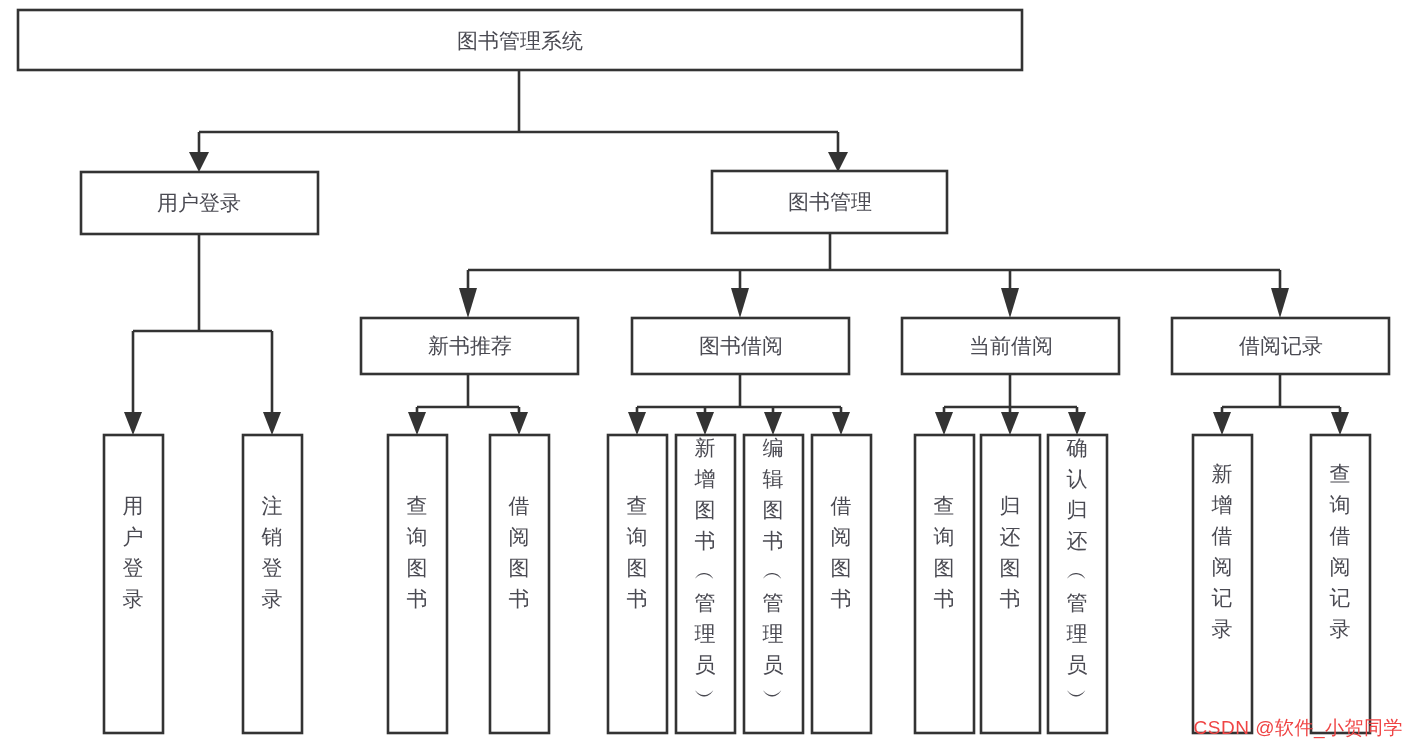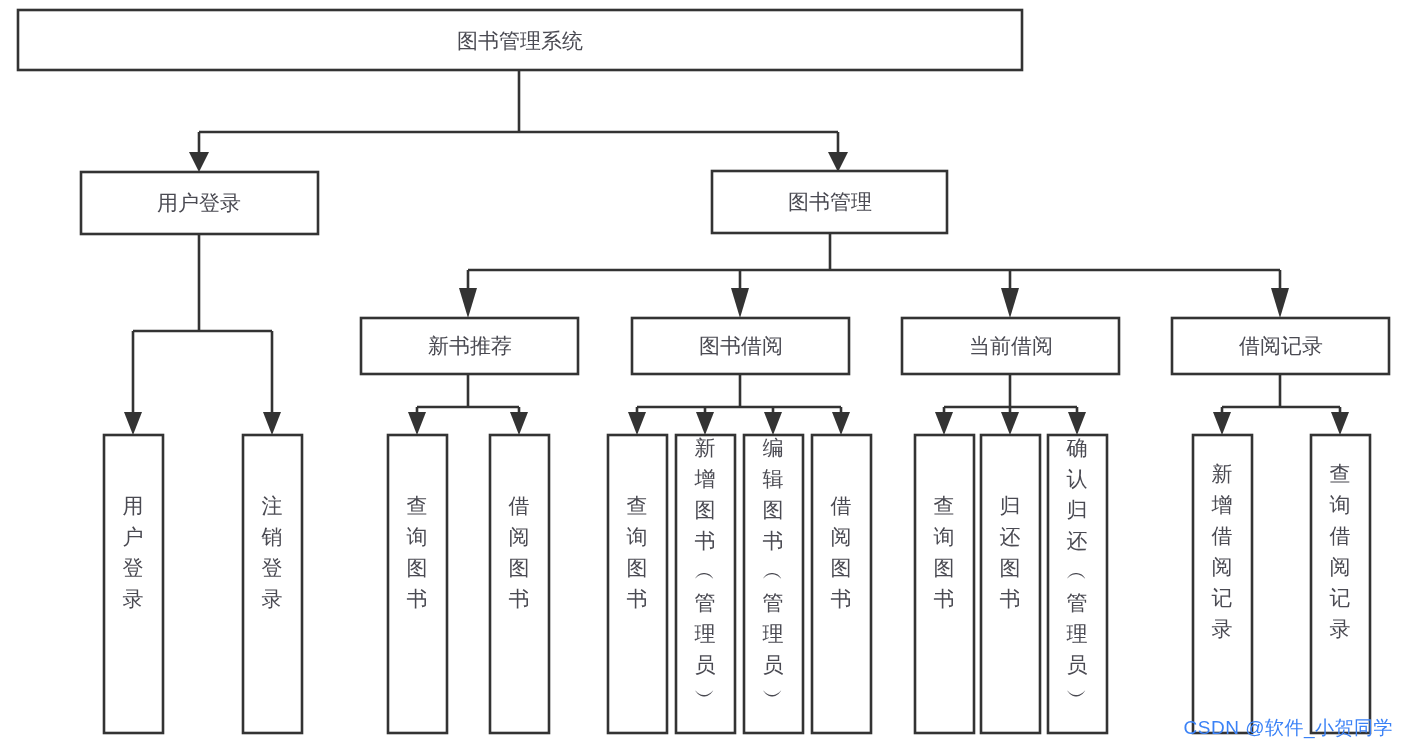--- a/index.html
+++ b/index.html
@@ -48,25 +48,25 @@
     dominant-baseline: middle;
   }
   .node-label-vertical {
     fill: #4a4a52;
     font-family: "Liberation Sans", "DejaVu Sans", sans-serif;
     font-size: 21px;
     text-anchor: middle;
   }
   .watermark {
     position: absolute;
-    right: 12px;
+    right: 2px;
     bottom: 6px;
     font-family: "Liberation Sans", "DejaVu Sans", sans-serif;
     font-size: 19px;
-    color: #3b82f6;
+    color: #ef4444;
     letter-spacing: 0.5px;
     white-space: nowrap;
     user-select: none;
     text-align: center;
   }
 </style>
 </head>
 <body>
 
 <div id="stage">

